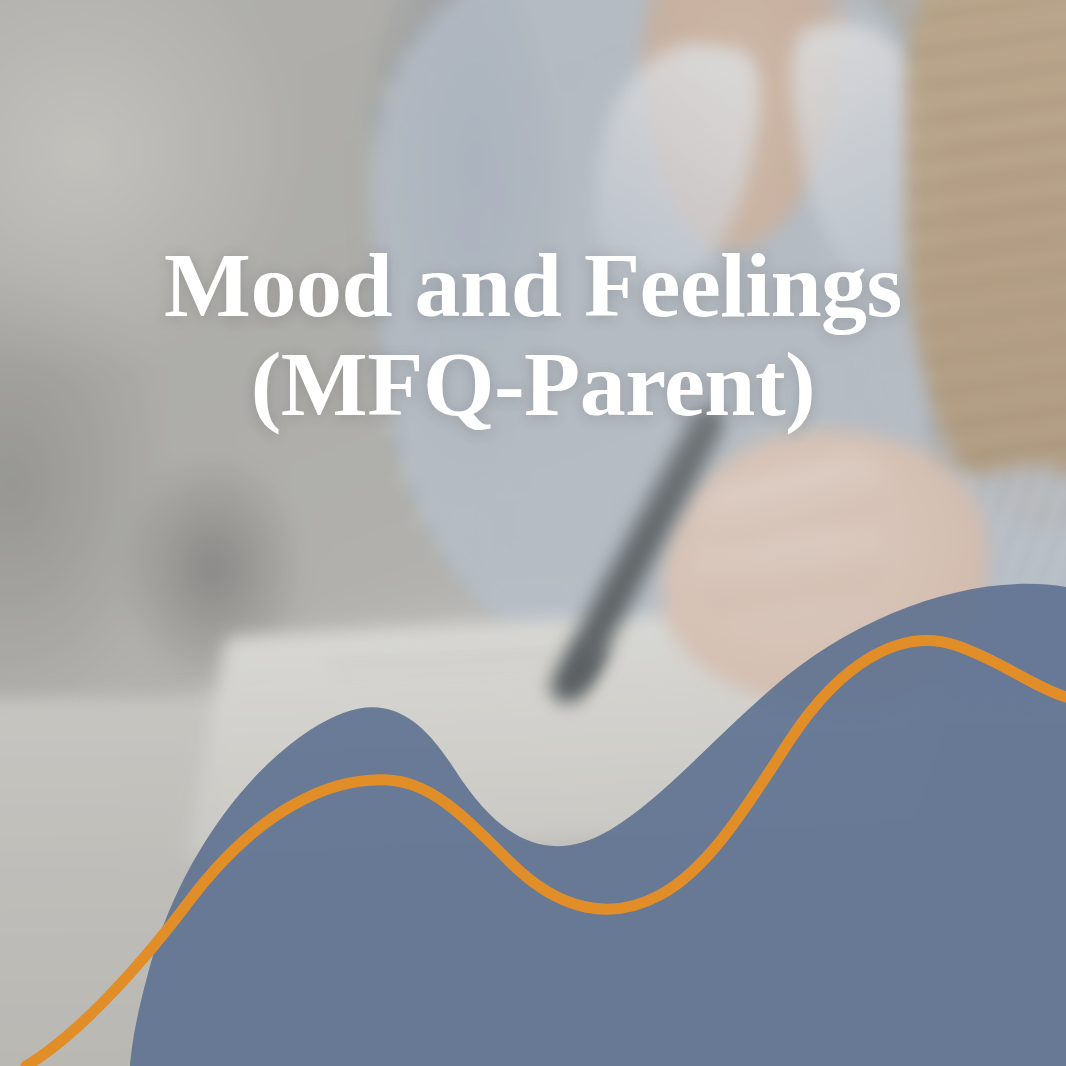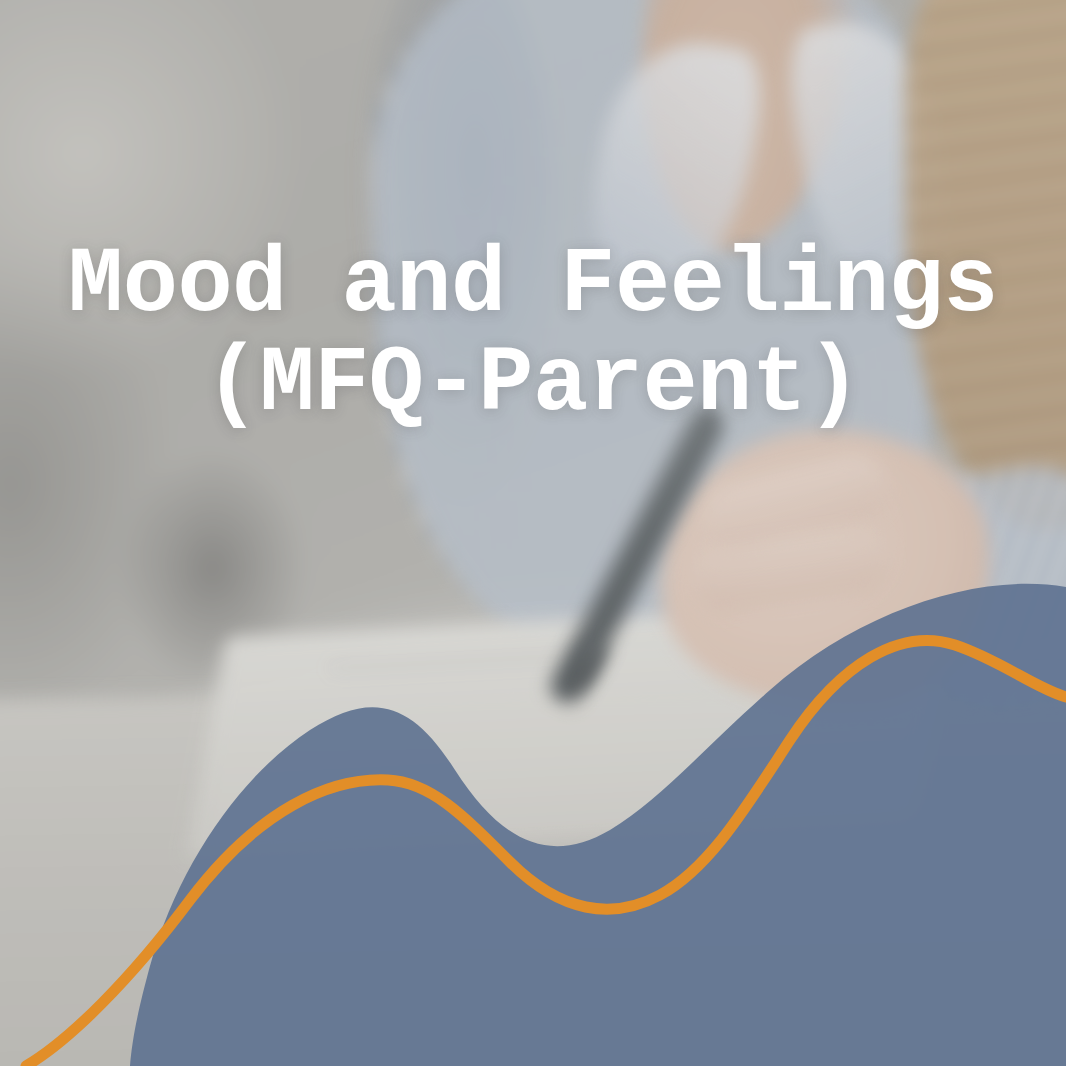--- a/index.html
+++ b/index.html
@@ -233,21 +233,21 @@
   }
 
   
   .title {
     position: absolute;
     left: 0;
     top: 236px;
     width: 1066px;
     text-align: center;
     color: #ffffff;
-    font-family: Liberation Mono, monospace;
+    font-family: Liberation Serif, serif;
     font-weight: 700;
     font-size: 92px;
     line-height: 99px;
     letter-spacing: -0.5px;
     padding: 0 60px;
     box-sizing: border-box;
     text-shadow: 0 2px 14px rgba(60,60,60,0.22);
   }
   .title-line { display: block; white-space: nowrap; }
 </style>

